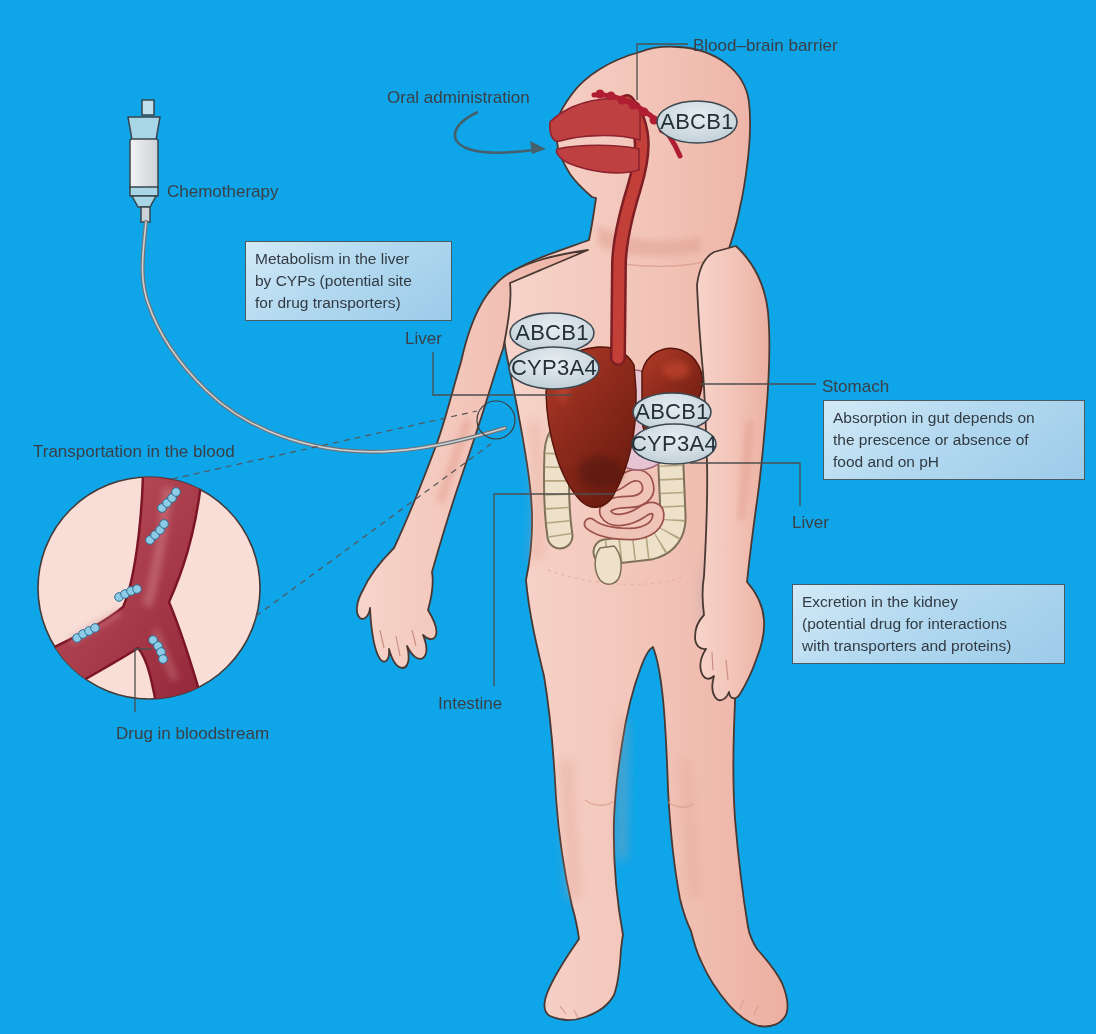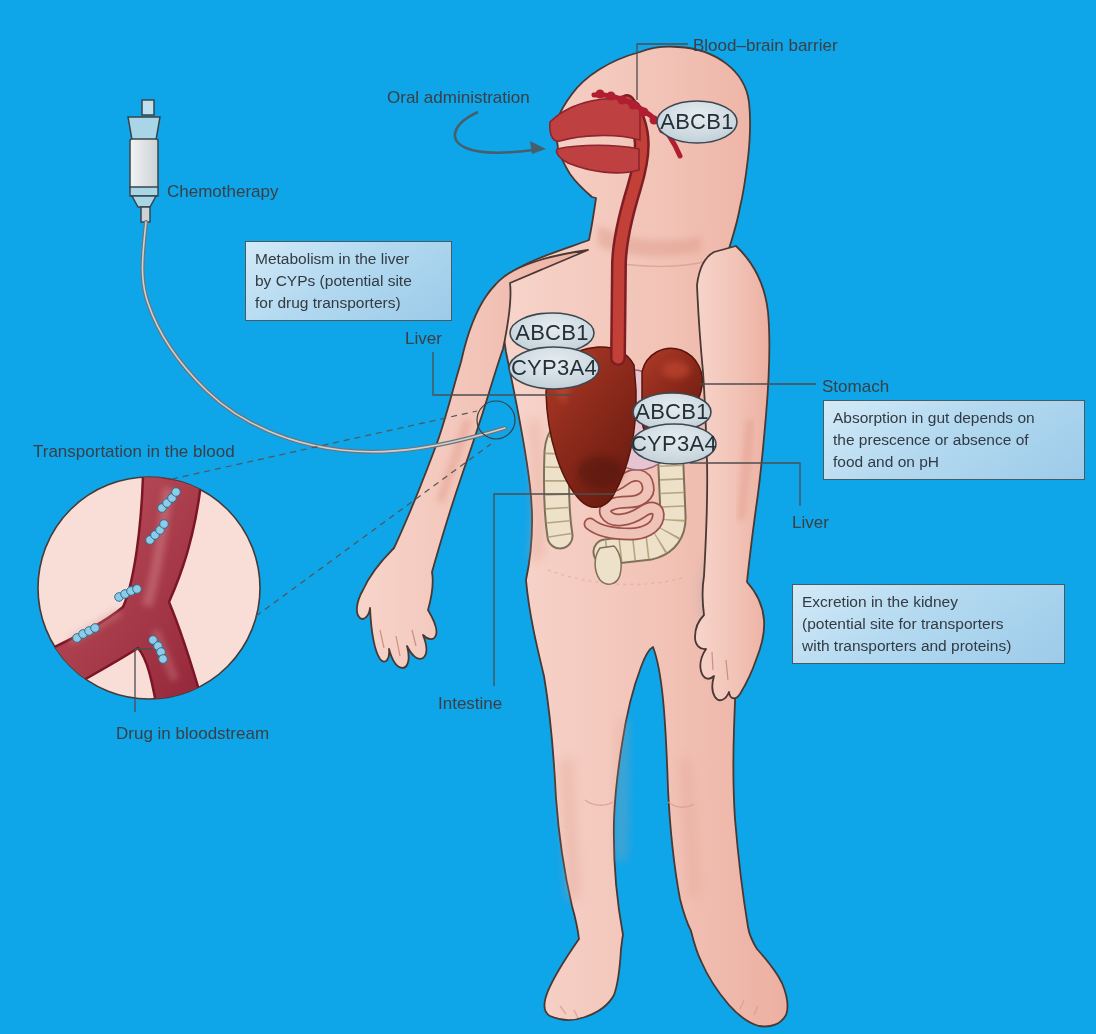--- a/index.html
+++ b/index.html
@@ -254,21 +254,21 @@
     <div class="cl">by CYPs (potential site</div>
     <div class="cl">for drug transporters)</div>
   </div>
   <div class="callout" style="left:823px;top:400px;width:262px;">
     <div class="cl">Absorption in gut depends on</div>
     <div class="cl">the prescence or absence of</div>
     <div class="cl">food and on pH</div>
   </div>
   <div class="callout" style="left:792px;top:540px;width:273px;margin-top:44px;">
     <div class="cl">Excretion in the kidney</div>
-    <div class="cl">(potential site for transporters</div>
+    <div class="cl">(potential drug for interactions</div>
     <div class="cl">with transporters and proteins)</div>
   </div>
 
   <div class="badge" style="left:697px;top:122px;">ABCB1</div>
   <div class="badge" style="left:552px;top:333px;">ABCB1</div>
   <div class="badge" style="left:554px;top:368px;">CYP3A4</div>
   <div class="badge" style="left:672px;top:412px;">ABCB1</div>
   <div class="badge" style="left:674px;top:444px;">CYP3A4</div>
 </div>
 

